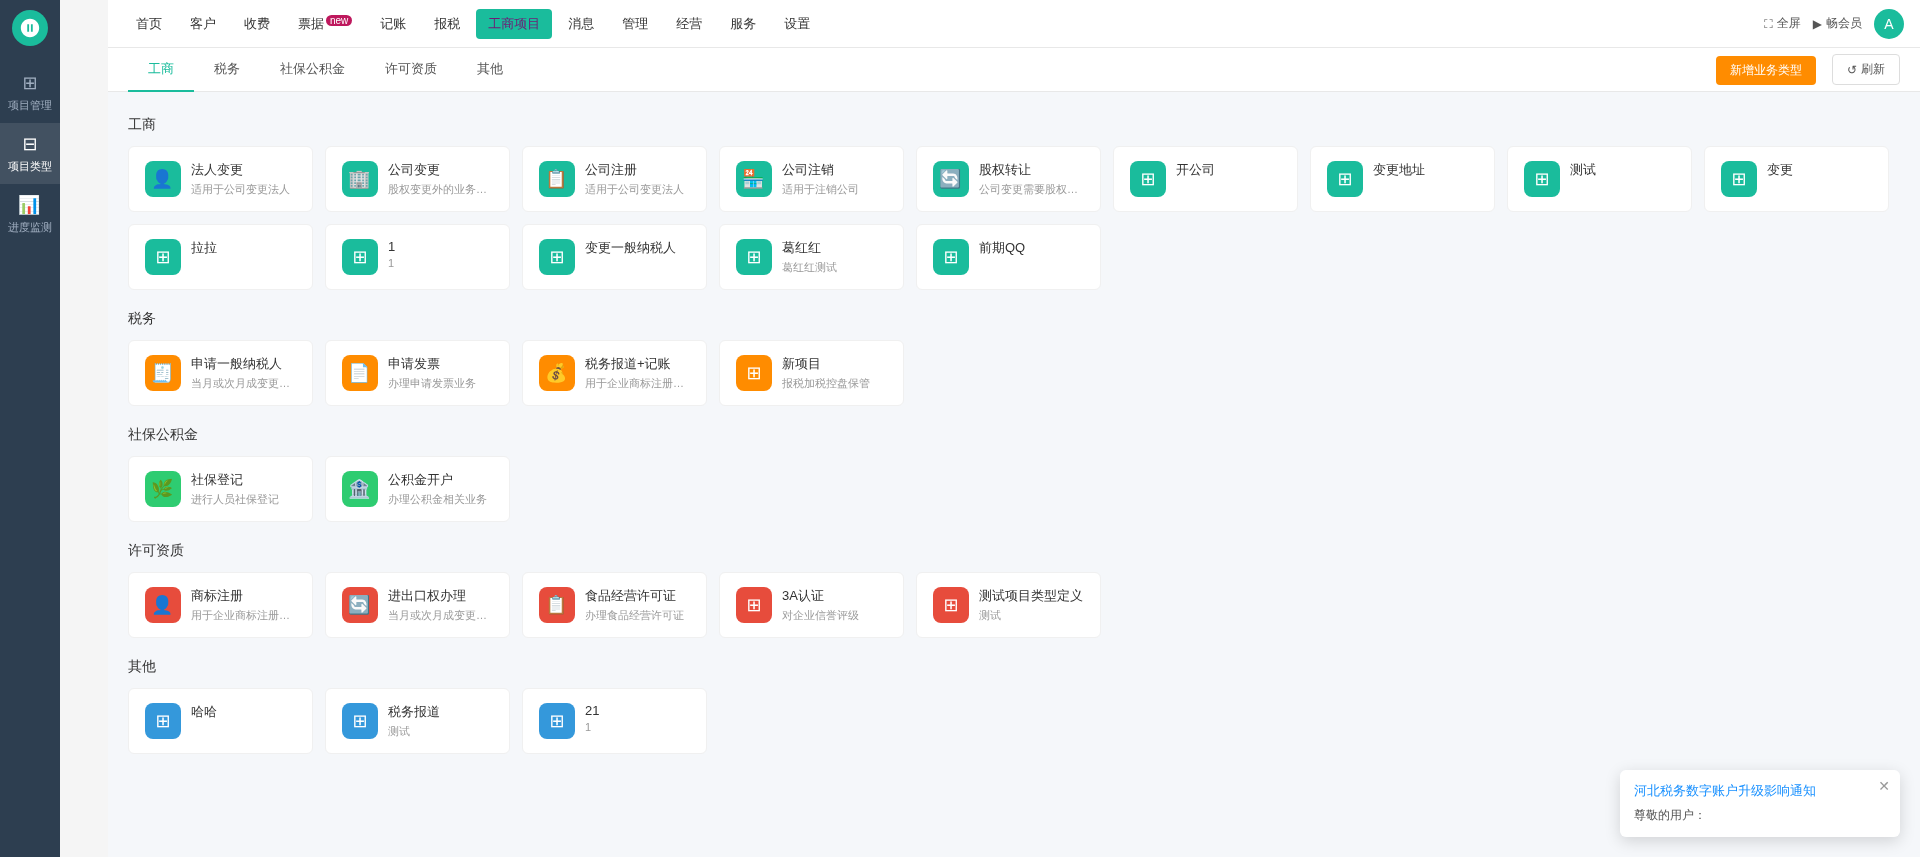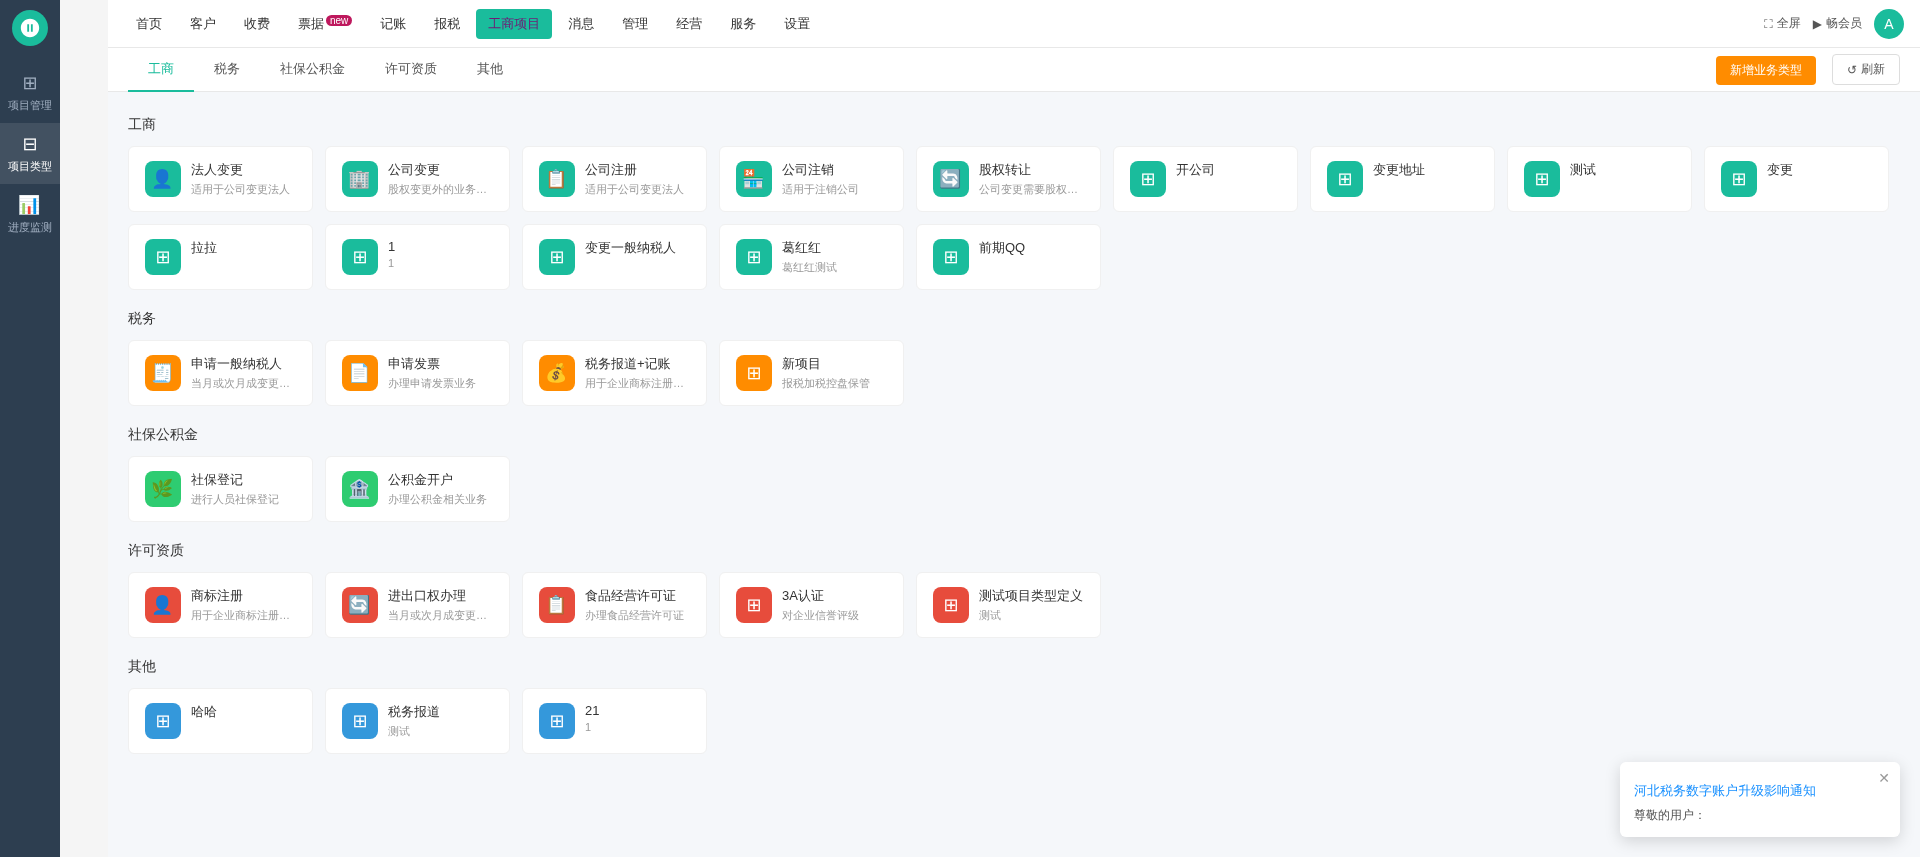--- a/index.html
+++ b/index.html
@@ -251,21 +251,20 @@
       top: 8px;
       right: 10px;
       cursor: pointer;
       color: #999;
       font-size: 14px;
     }
     .notification-title {
       font-size: 13px;
       color: #1890ff;
       margin-bottom: 6px;
-      margin-top: 8px;
     }
     .notification-body { line-height: 1.6; color: #555; }
   </style>
 </head>
 <body>
 
 <div class="sidebar">
   <div class="sidebar-logo">
     <svg viewBox="0 0 24 24">
         <path d="M12 2C6.48 2 2 6.48 2 12s4.48 10 10 10 10-4.48 10-10S17.52 2 12 2zm-1 14H9V8h2v8zm4 0h-2V8h2v8z"></path>

